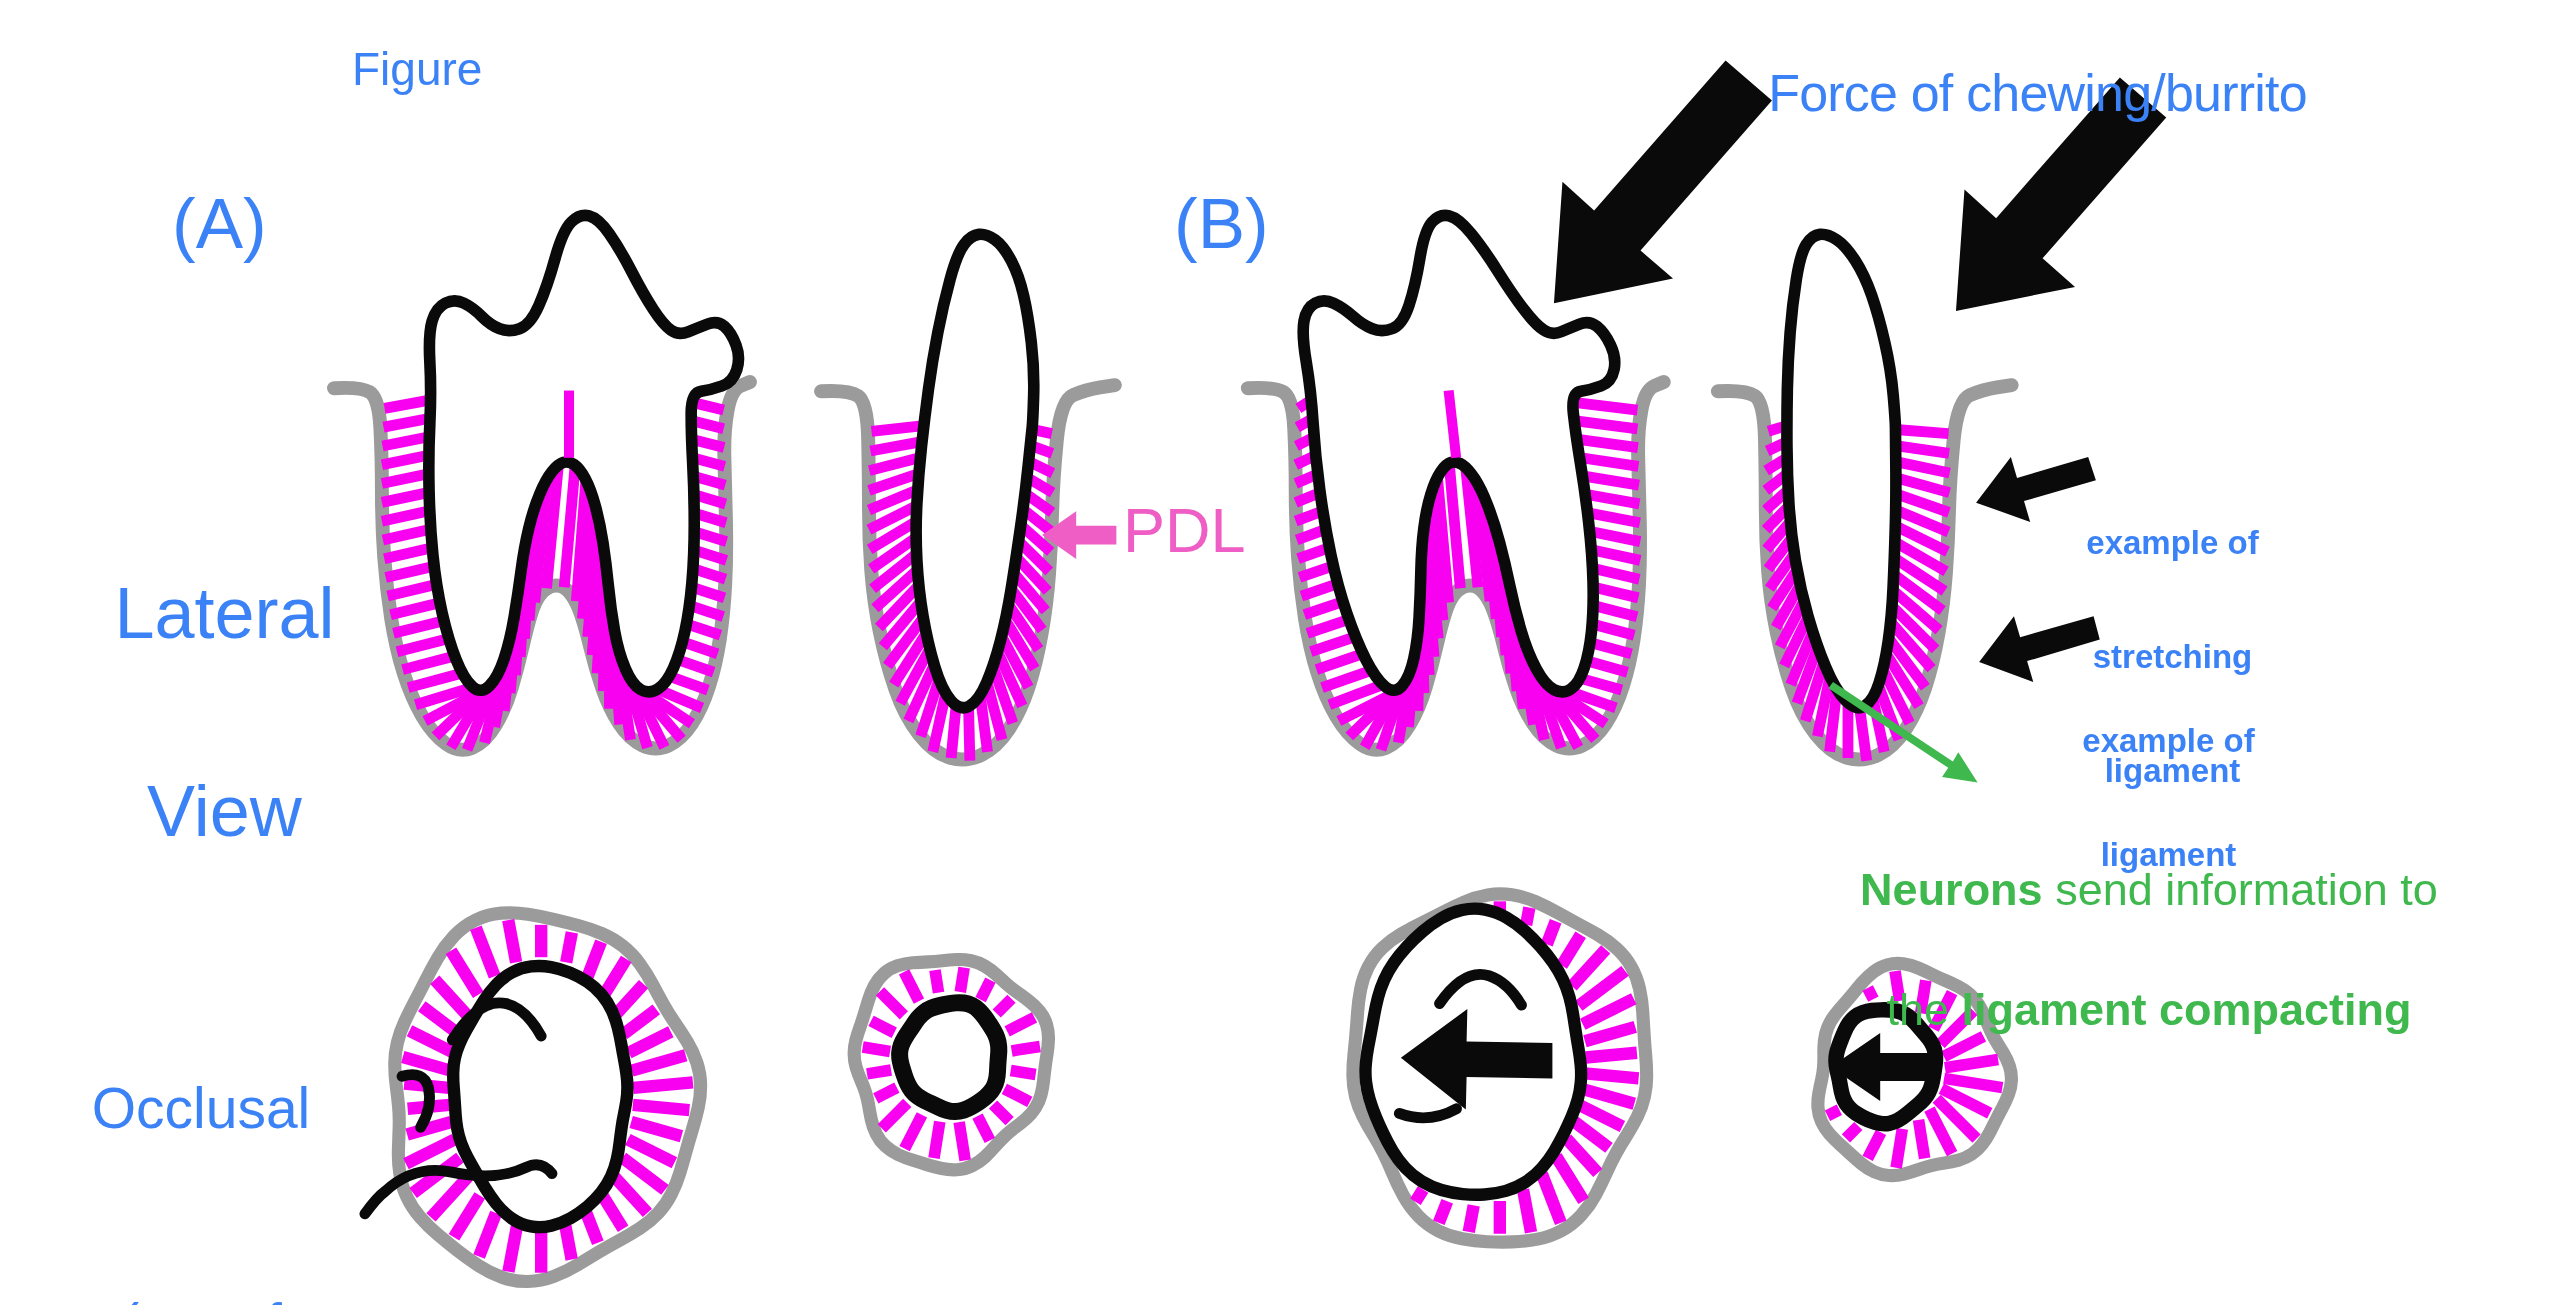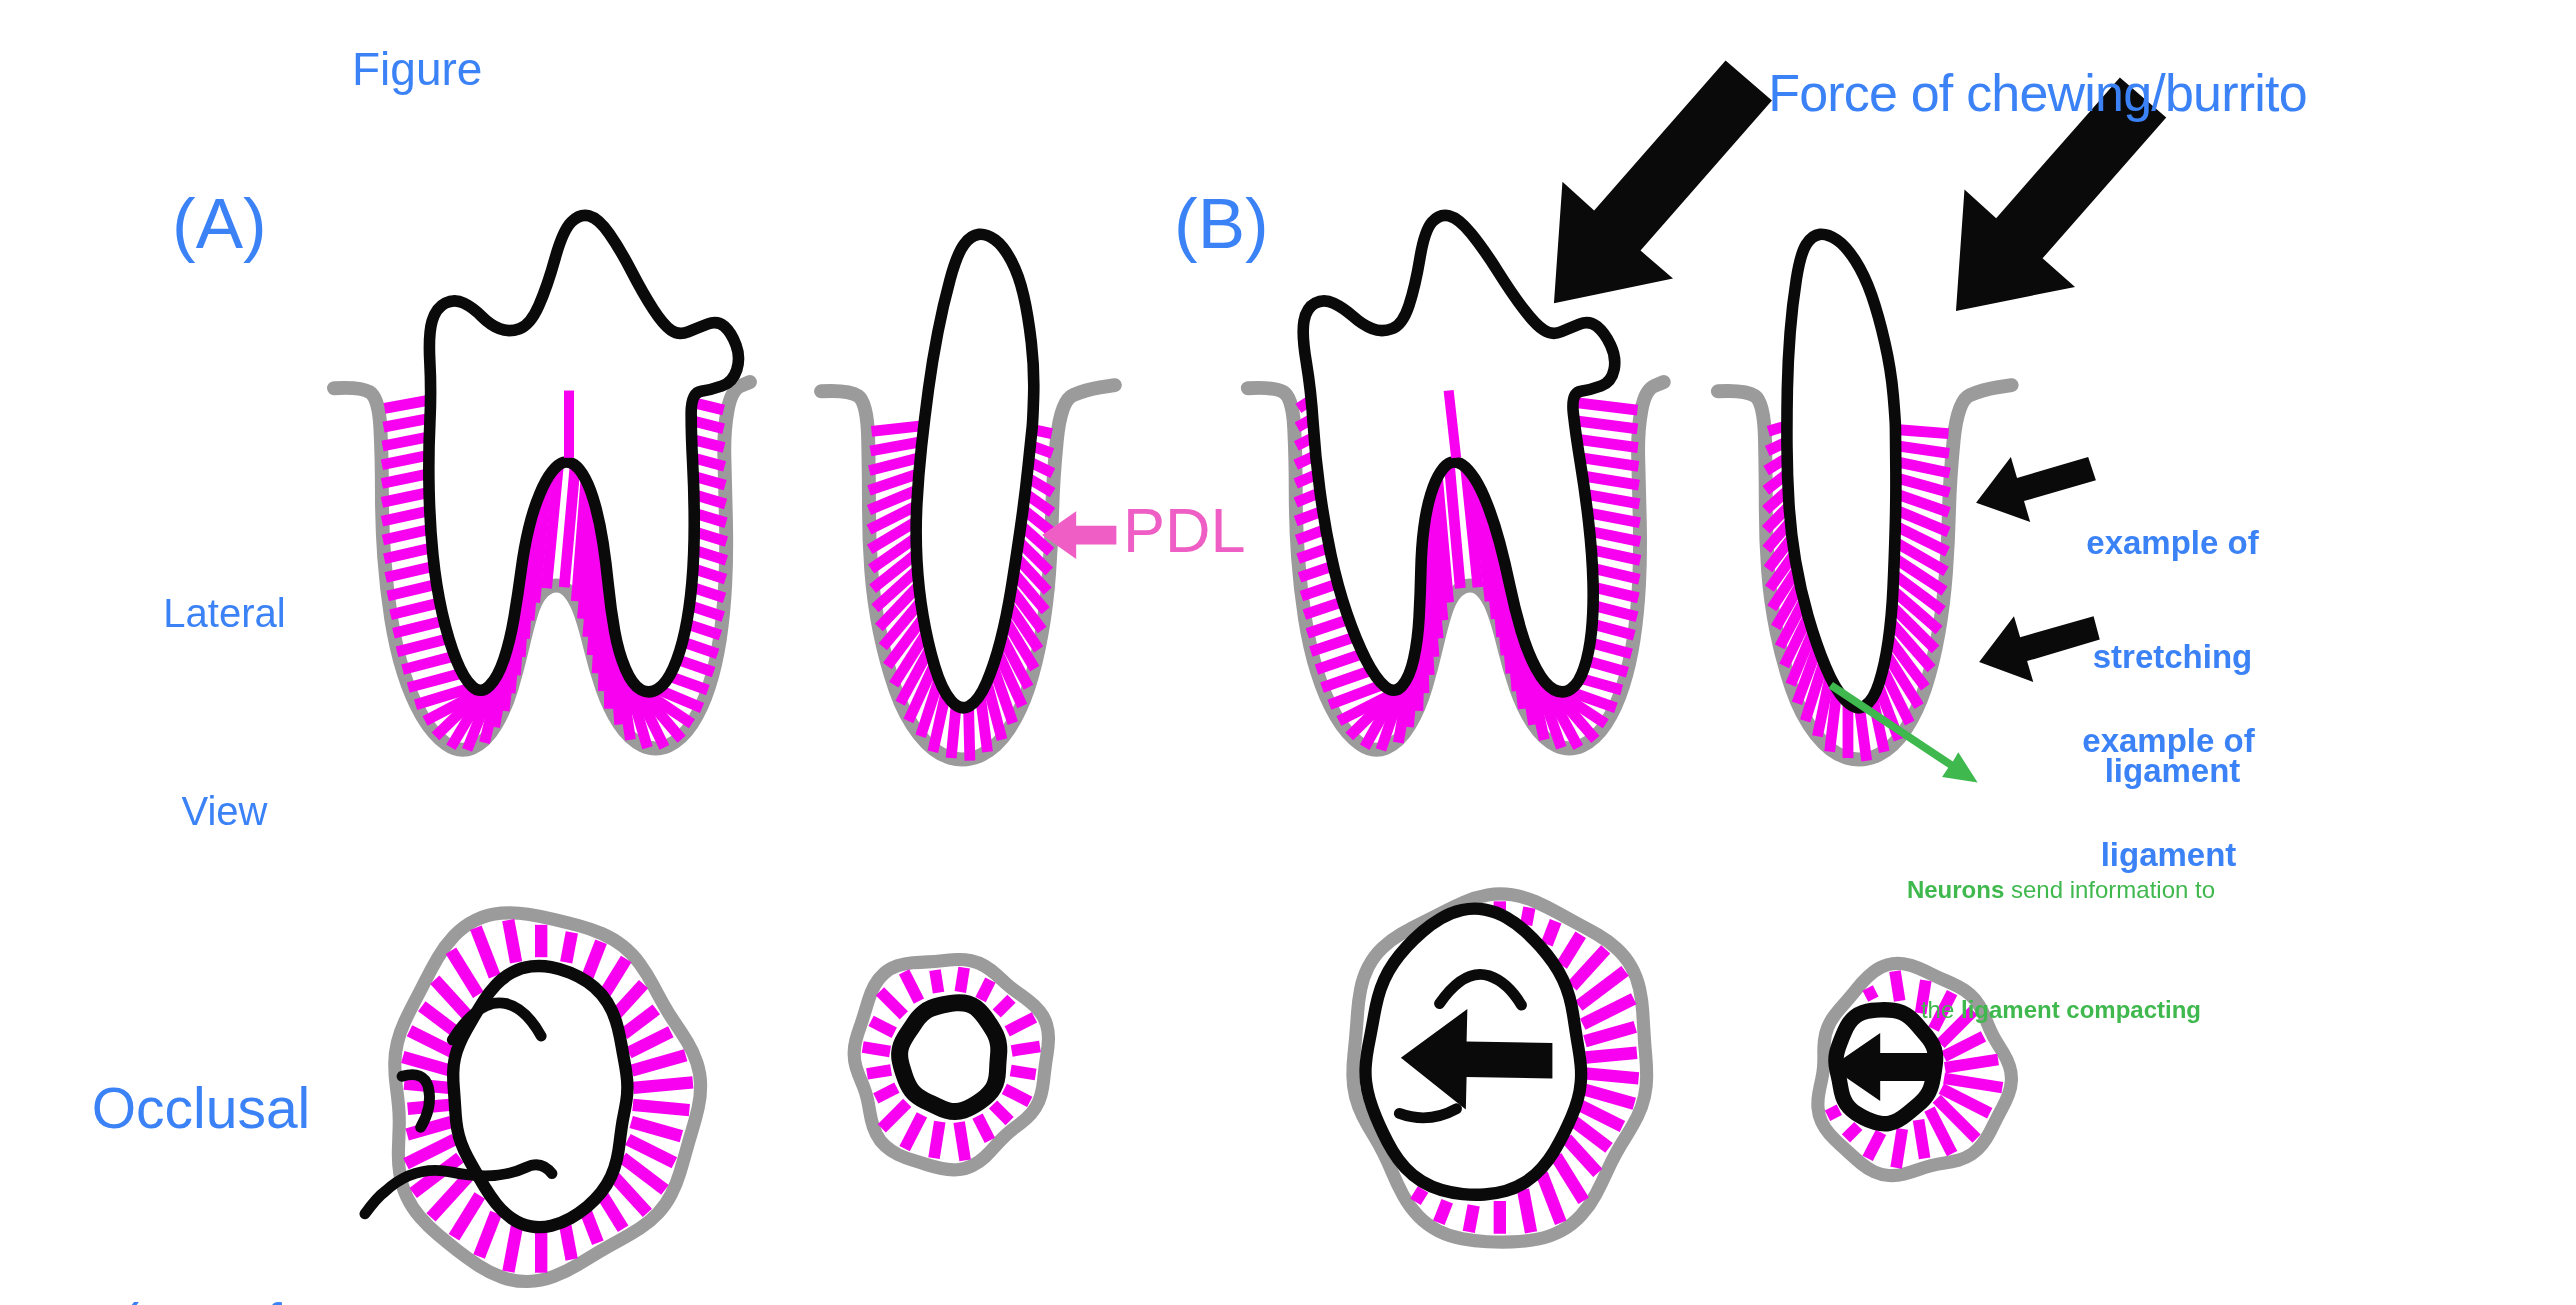--- a/index.html
+++ b/index.html
@@ -378,21 +378,21 @@
 
   <div class="lbl" style="left:352px;top:45px;font-size:46px;">Figure</div>
 
   <div class="lbl" style="left:172px;top:186px;font-size:71px;">(A)</div>
 
   <div class="lbl" style="left:1174px;top:186px;font-size:71px;">(B)</div>
 
   <div class="lbl center" style="left:1647px;top:65px;width:781px;font-size:52px;letter-spacing:-0.8px;">Force of chewing/burrito</div>
 
 
-  <div class="lbl center" style="left:66px;top:448px;width:317px;font-size:40px;line-height:66px;">
+  <div class="lbl center" style="left:66px;top:448px;width:317px;font-size:72px;line-height:66px;">
     <div>Lateral</div>
     <div>View</div>
   </div>
 
   <div class="lbl center" style="left:27px;top:928px;width:348px;font-size:57px;line-height:72px;">
     <div>Occlusal</div>
     <div>(top of</div>
     
     
   </div>
@@ -403,19 +403,19 @@
     <div>example of</div>
     <div>stretching</div>
     <div>ligament</div>
   </div>
 
   <div class="lbl center bold" style="left:1979px;top:646px;width:379px;font-size:33px;line-height:38px;">
     <div>example of</div>
     <div>ligament</div>
   </div>
 
-  <div class="lbl center green" style="left:1752px;top:790px;width:618px;font-size:24px;line-height:40px;">
+  <div class="lbl center green" style="left:1840px;top:790px;width:618px;font-size:45px;line-height:40px;">
     <div><b>Neurons</b><span> send information to</span></div>
     <div><span>the </span><b>ligament compacting</b></div>
   </div>
 
 </div>
 
 
 </body></html>

